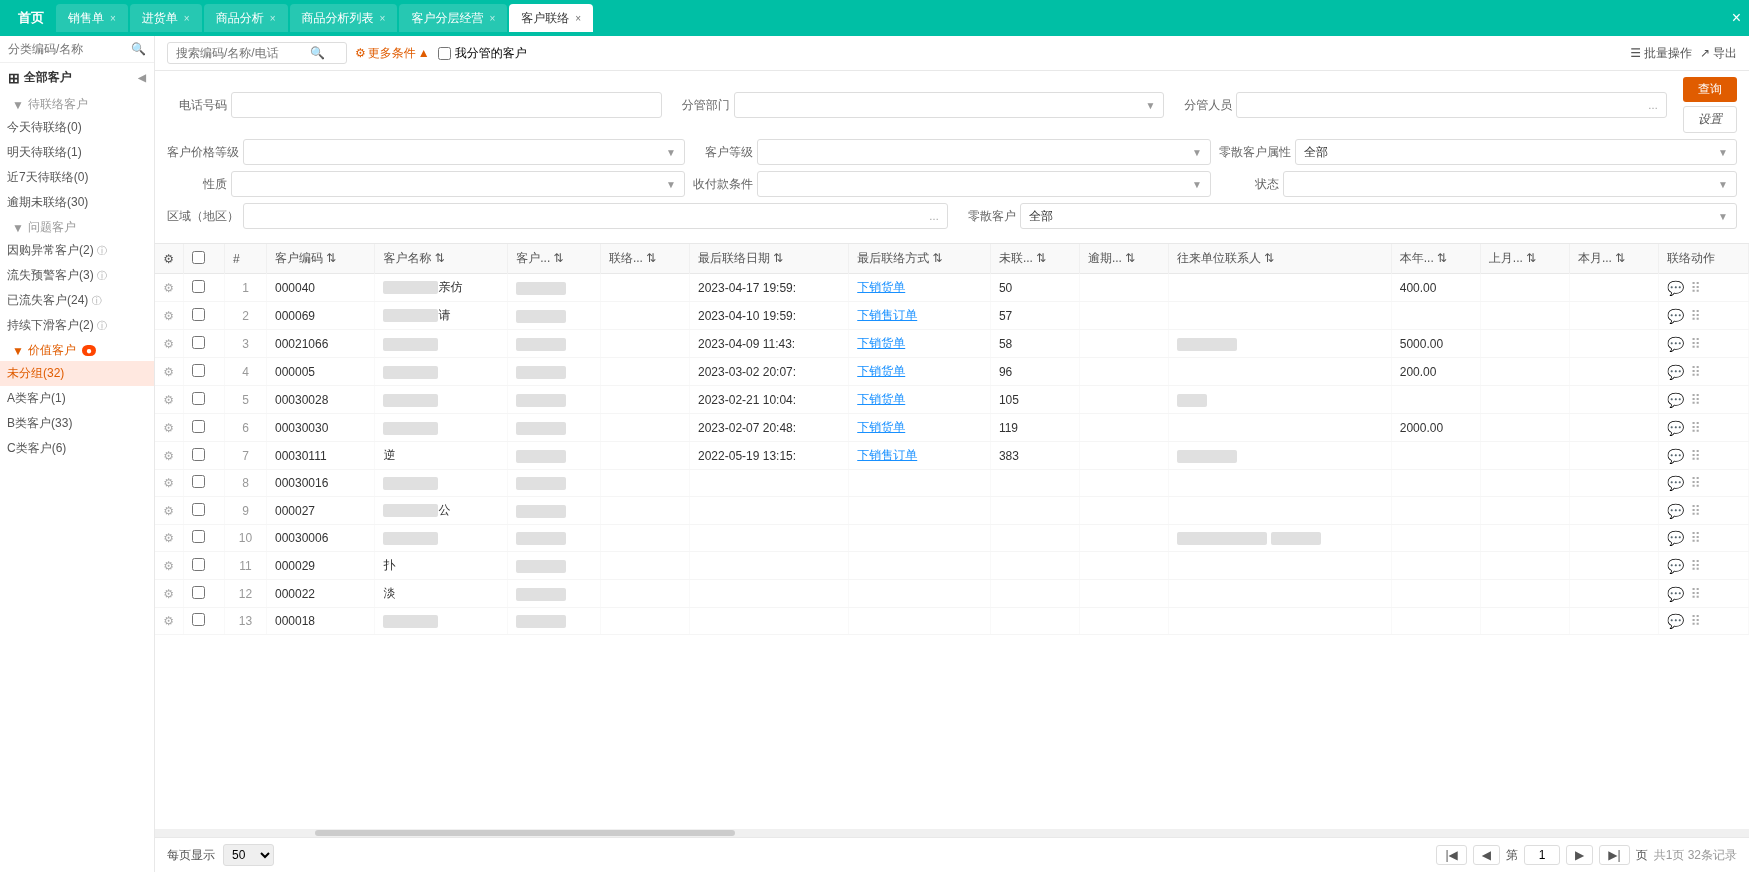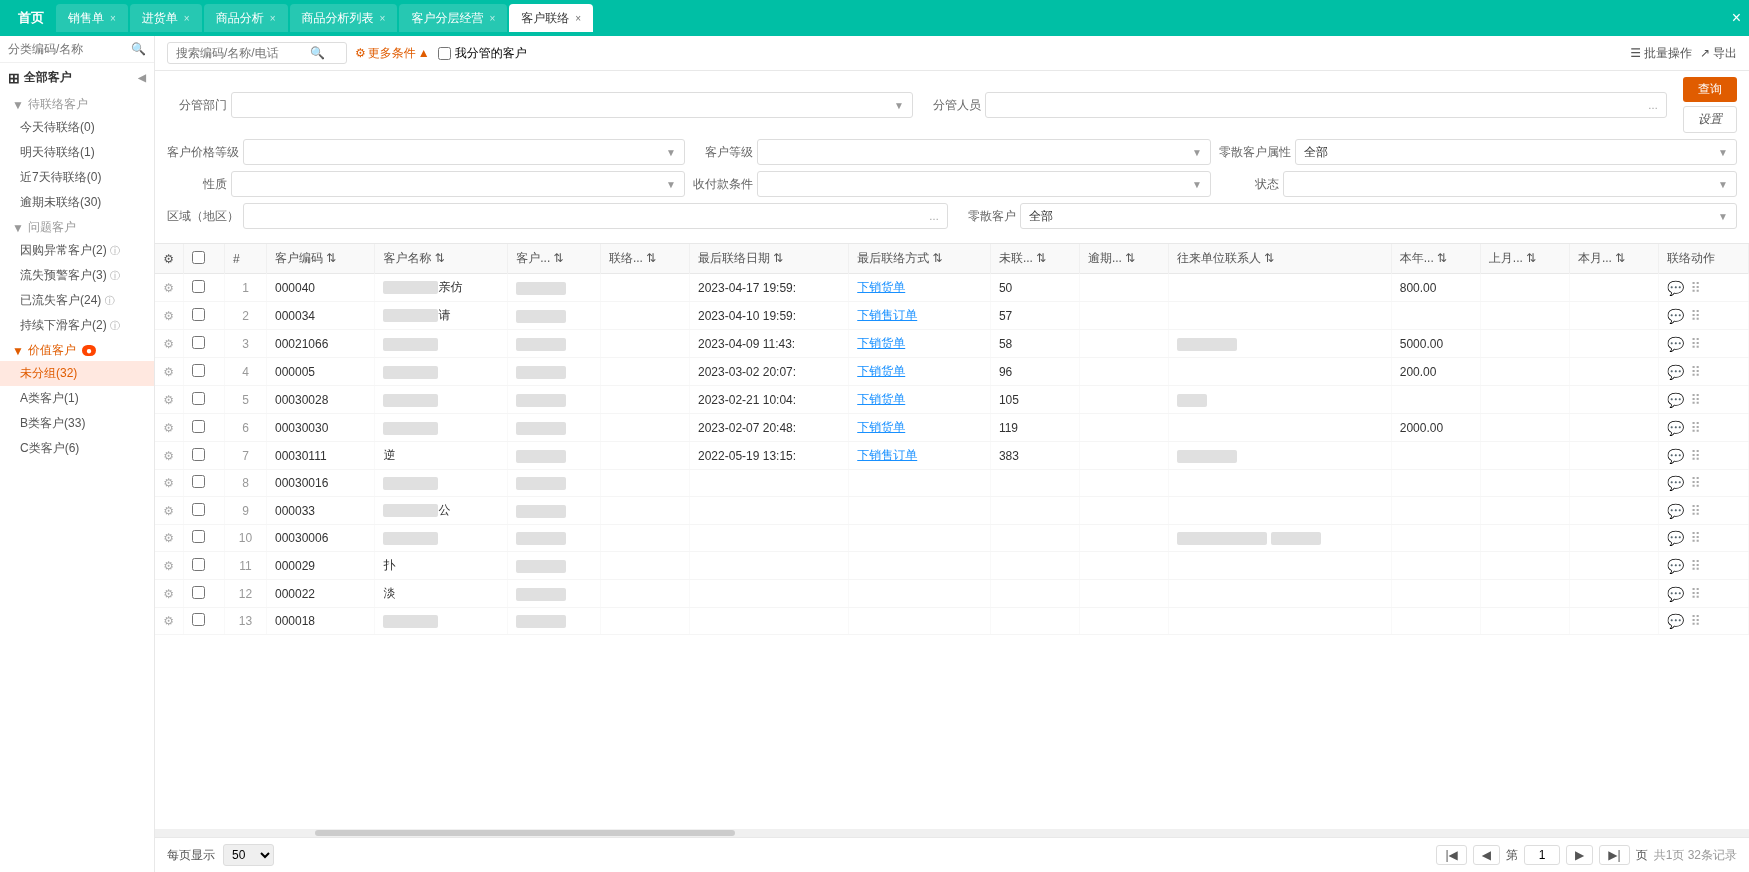--- a/index.html
+++ b/index.html
@@ -87,21 +87,21 @@
     }
     .sidebar-group-label {
       padding: 4px 8px 2px 12px;
       color: #999;
       font-size: 11px;
       display: flex;
       align-items: center;
       gap: 4px;
     }
     .sidebar-item {
-      padding: 4px 8px 4px 20px;
+      padding: 4px 8px 4px 7px;
       color: #555;
       cursor: pointer;
       white-space: nowrap;
     }
     .sidebar-item.active { background: #ffe8e0; color: #e05c00; }
 
     
     .content-area {
       flex: 1;
       display: flex;
@@ -422,20 +422,26 @@
         <div class="btn-text">
           <span>↗</span>
           <span>导出</span>
         </div>
       </div>
     </div>
 
     <div class="adv-filter">
       <div class="filter-row">
         <div class="filter-field">
+          <span class="filter-label">电话号码</span>
+          <div class="filter-input">
+              <span></span>
+            </div>
+        </div>
+        <div class="filter-field">
           <span class="filter-label">分管部门</span>
           <div class="filter-input">
               <span></span>
               <span class="arrow">▼</span>
             </div>
         </div>
         <div class="filter-field">
           <span class="filter-label">分管人员</span>
           <div class="filter-input">
               <span></span>
@@ -540,35 +546,35 @@
     <td class="row-num">1</td>
     <td>000040</td>
     <td><span style="background:#e0e0e0;border-radius:2px;color:transparent;display:inline-block;width:55px;height:13px;vertical-align:middle;"></span>亲仿</td>
     <td><span style="background:#e0e0e0;border-radius:2px;color:transparent;display:inline-block;width:50px;height:13px;vertical-align:middle;"></span></td>
     <td></td>
     <td>2023-04-17 19:59:</td>
     <td><span style="color:#1890ff;cursor:pointer;text-decoration:underline;">下销货单</span></td>
     <td>50</td>
     <td></td>
     <td></td>
-    <td>800.00</td>
+    <td>400.00</td>
     <td></td>
     <td></td>
     <td>
       <div class="action-icons">
         <span title="联系">💬</span>
         <span title="更多">⠿</span>
       </div>
     </td>
   </tr>
             <tr>
     <td style="text-align:center;color:#aaa;">⚙</td>
     <td><input type="checkbox" style=""></td>
     <td class="row-num">2</td>
-    <td>000034</td>
+    <td>000069</td>
     <td><span style="background:#e0e0e0;border-radius:2px;color:transparent;display:inline-block;width:55px;height:13px;vertical-align:middle;"></span>请</td>
     <td><span style="background:#e0e0e0;border-radius:2px;color:transparent;display:inline-block;width:50px;height:13px;vertical-align:middle;"></span></td>
     <td></td>
     <td>2023-04-10 19:59:</td>
     <td><span style="color:#1890ff;cursor:pointer;text-decoration:underline;">下销售订单</span></td>
     <td>57</td>
     <td></td>
     <td></td>
     <td></td>
     <td></td>
@@ -715,21 +721,21 @@
       <div class="action-icons">
         <span title="联系">💬</span>
         <span title="更多">⠿</span>
       </div>
     </td>
   </tr>
             <tr>
     <td style="text-align:center;color:#aaa;">⚙</td>
     <td><input type="checkbox" style=""></td>
     <td class="row-num">9</td>
-    <td>000033</td>
+    <td>000027</td>
     <td><span style="background:#e0e0e0;border-radius:2px;color:transparent;display:inline-block;width:55px;height:13px;vertical-align:middle;"></span>公</td>
     <td><span style="background:#e0e0e0;border-radius:2px;color:transparent;display:inline-block;width:50px;height:13px;vertical-align:middle;"></span></td>
     <td></td>
     <td></td>
     <td></td>
     <td></td>
     <td></td>
     <td></td>
     <td></td>
     <td></td>

